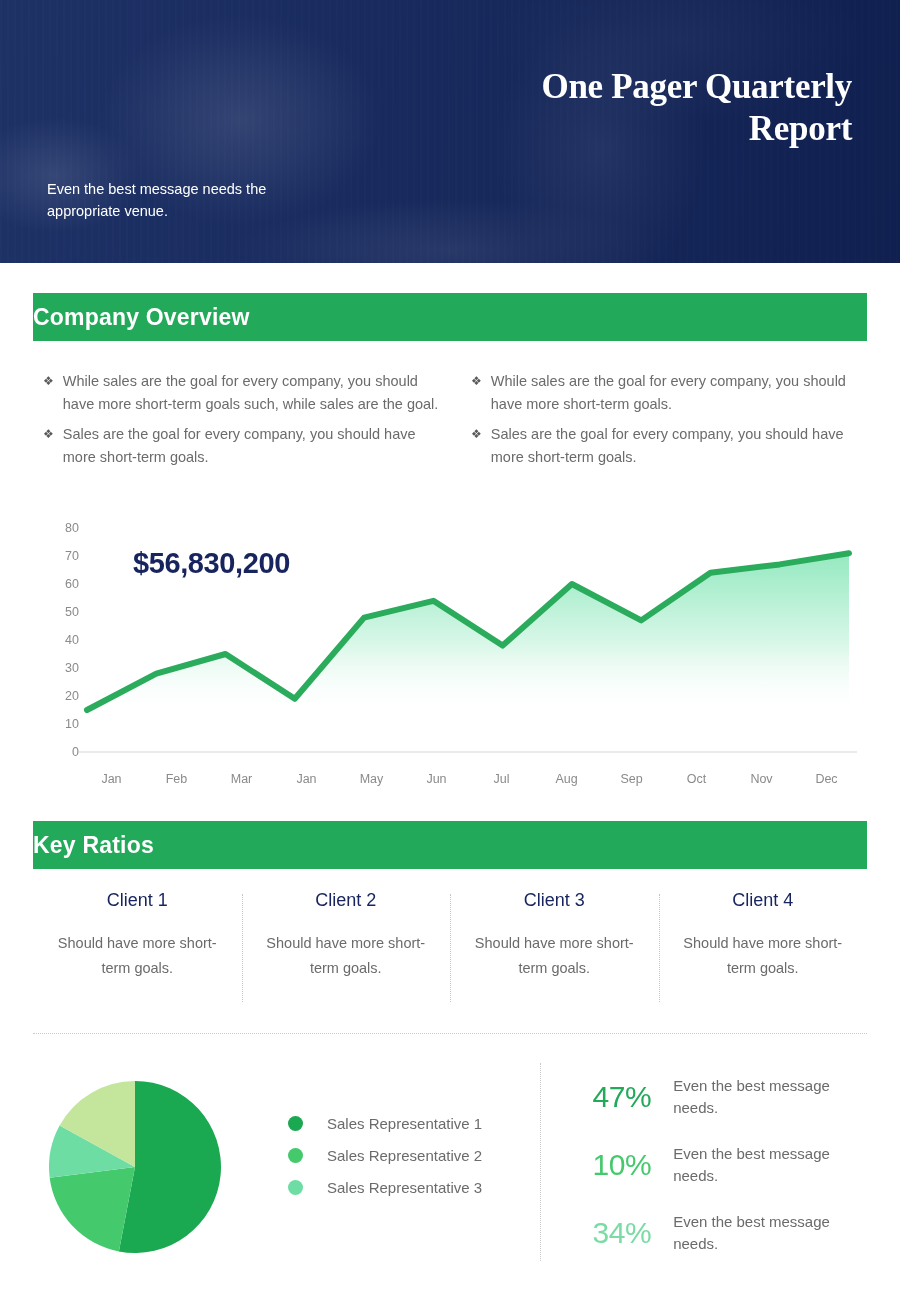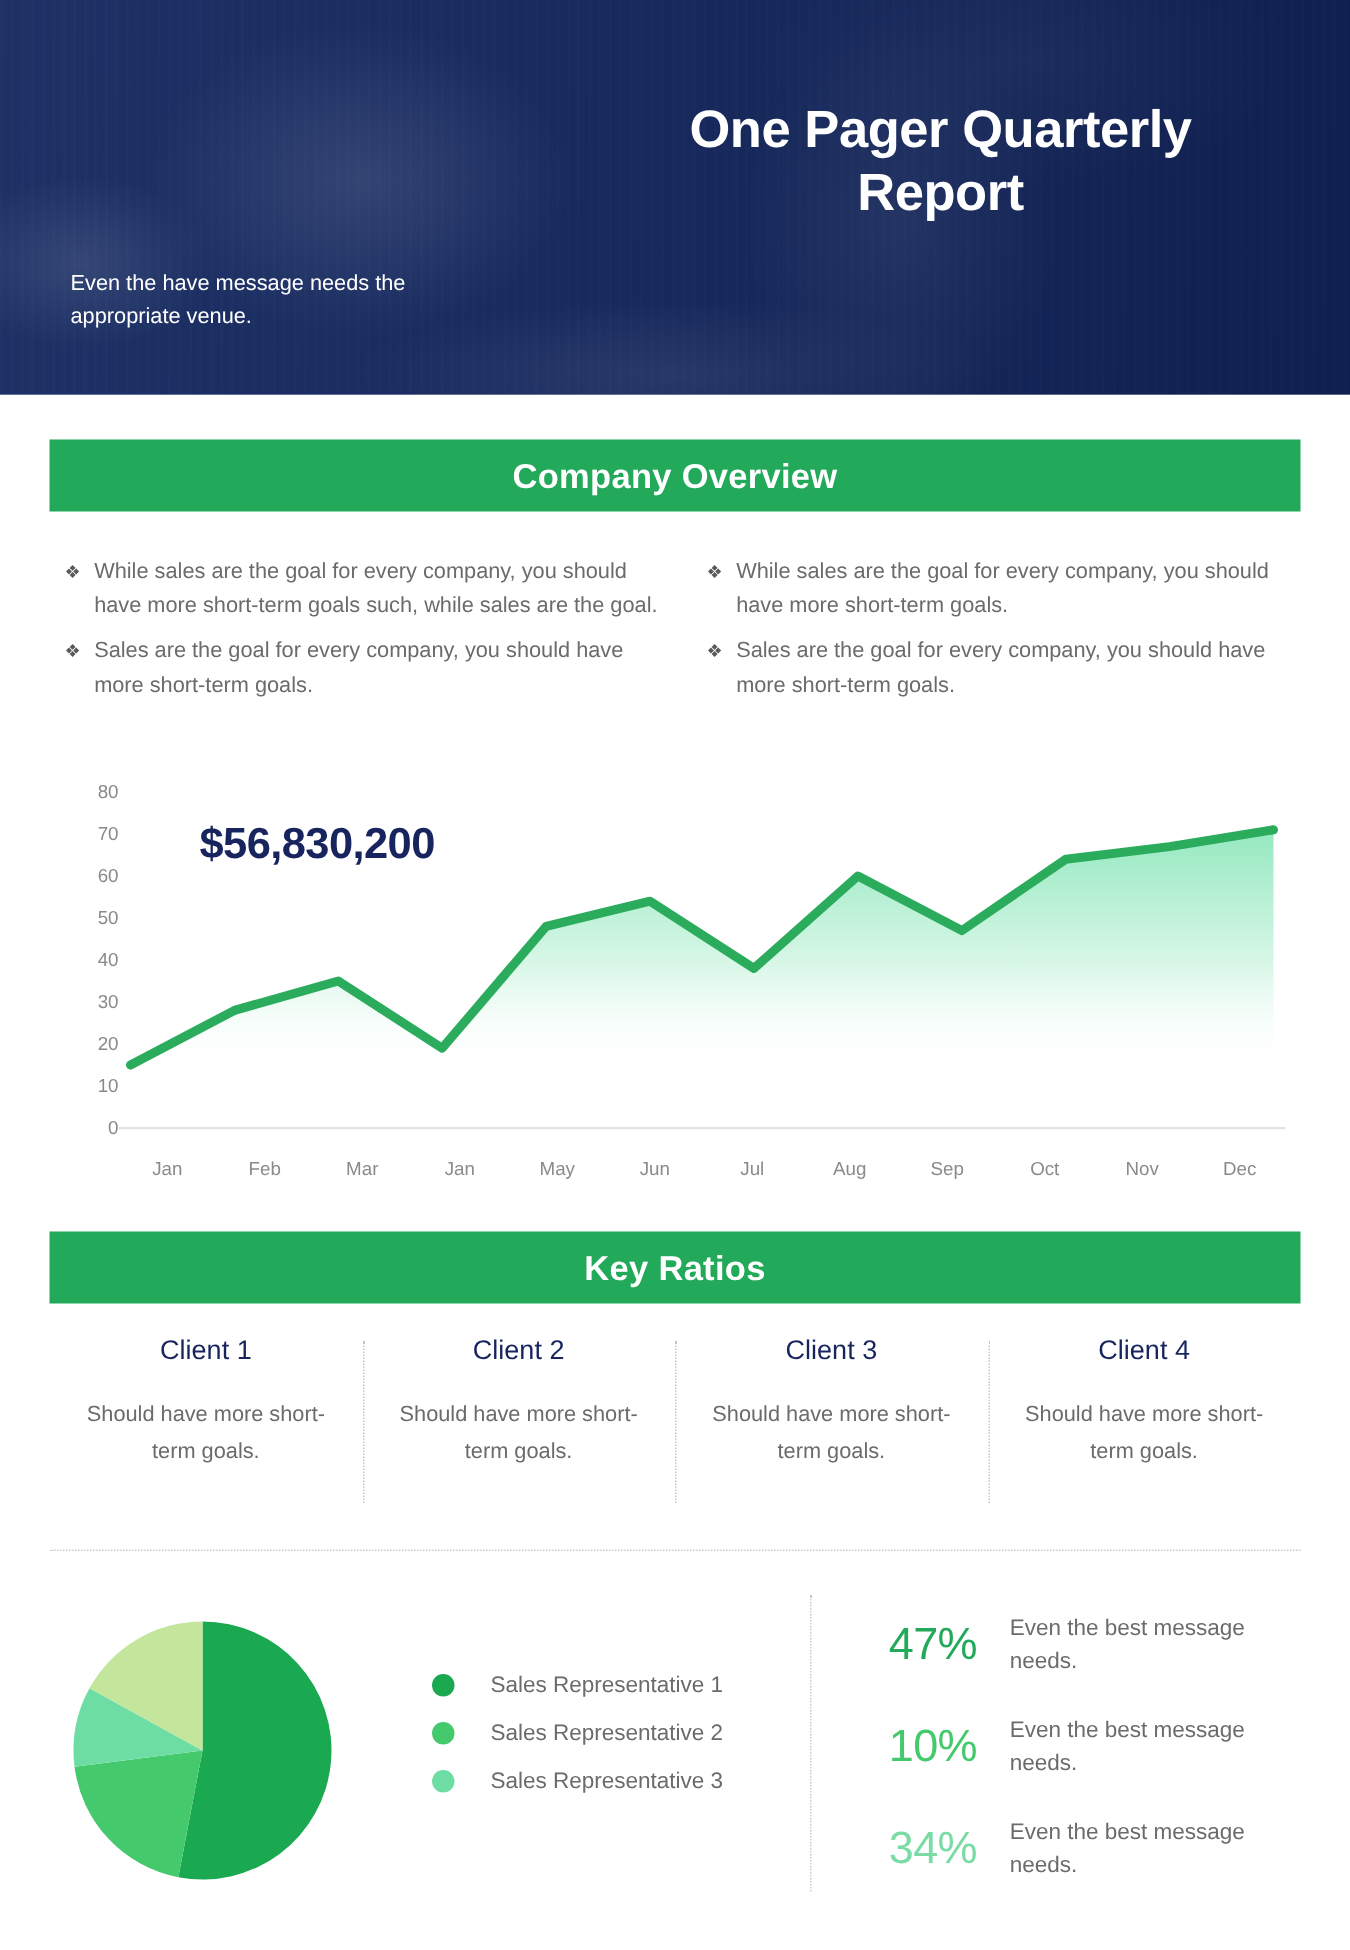--- a/index.html
+++ b/index.html
@@ -36,29 +36,30 @@
     background:repeating-linear-gradient(90deg,
       rgba(255,255,255,0.035) 0px, rgba(255,255,255,0.035) 2px,
       rgba(0,0,0,0.03) 2px, rgba(0,0,0,0.03) 7px);
   }
   .header-tint {
     position:absolute; inset:0;
     background:linear-gradient(90deg, rgba(26,45,98,0.72) 0%, rgba(22,40,92,0.74) 45%, rgba(16,32,80,0.80) 100%);
   }
   .header-title {
     position:absolute;
-    right:58px;
+    right:48px;
     top:66px;
     width:430px;
-    text-align:center;
+    text-align:right;
     color:#ffffff;
     font-size:35px;
     line-height:42px;
     font-weight:bold;
     letter-spacing:-0.3px;
+    font-family:Liberation Serif, serif;
   }
   .header-tagline {
     position:absolute;
     left:47px;
     top:178px;
     width:290px;
     color:#ffffff;
     font-size:14.5px;
     line-height:22px;
   }
@@ -68,21 +69,20 @@
     position:absolute;
     left:33px;
     width:834px;
     height:48px;
     background:#22a95a;
     color:#ffffff;
     font-size:23px;
     font-weight:bold;
     display:flex;
     align-items:center;
-    justify-content:center;
     letter-spacing:0.2px;
   }
   #banner-overview { top:293px; }
   #banner-ratios  { top:821px; }
 
   
   .overview {
     position:absolute;
     top:370px;
     left:33px;
@@ -263,21 +263,21 @@
 </head>
 <body>
 
 <div class="header">
   <div class="header-photo"></div>
   <div class="header-tint"></div>
   <div class="header-title">
     <div>One Pager Quarterly</div>
     <div>Report</div>
   </div>
-  <div class="header-tagline">Even the have message needs the appropriate venue.</div>
+  <div class="header-tagline">Even the best message needs the appropriate venue.</div>
 </div>
 
 <div class="banner" id="banner-overview">
   <span>Company Overview</span>
 </div>
 
 <div class="overview">
   <div class="ov-col left">
     <div class="bullet">
       <span class="gly">❖</span>

